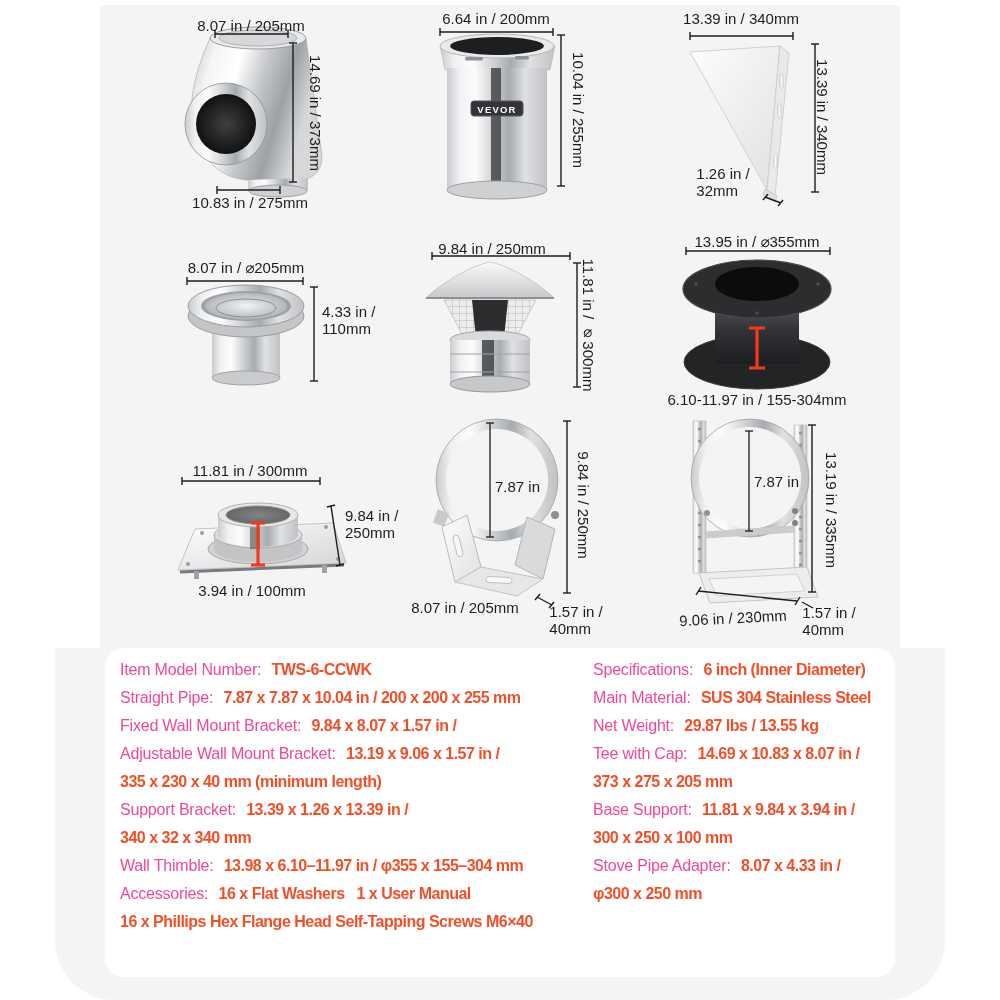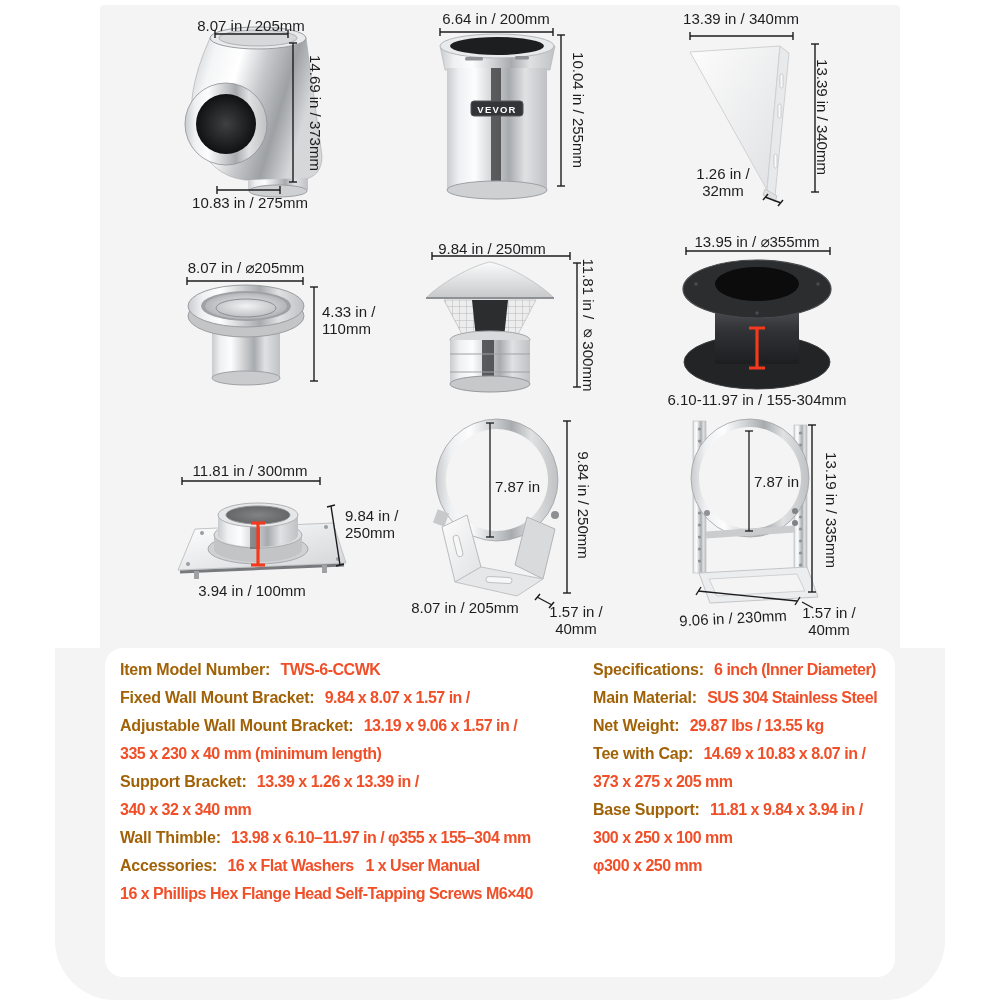--- a/index.html
+++ b/index.html
@@ -8,31 +8,31 @@
   #canvas{position:absolute;inset:0;}
   .panel-top{position:absolute;left:100px;top:5px;width:800px;height:643px;
              background:#f4f4f5;border-radius:4px 4px 0 0;}
   .panel-bottom{position:absolute;left:55px;top:648px;width:890px;height:352px;
                 background:#f4f4f5;border-radius:0 0 60px 60px;}
   .group{position:absolute;}
   .group svg{position:absolute;left:0;top:0;}
   .dim-label{position:absolute;font-size:15px;color:#1d1d1f;white-space:pre;
              transform:translate(-50%,-50%);line-height:1.15;}
   .vlabel{writing-mode:vertical-rl;white-space:pre;}
-  .two-line{white-space:pre-line;text-align:center;}
+  .two-line{white-space:pre-line;}
   .two-line.left{text-align:left;transform:translateY(-50%);}
   .inner-label{transform:translateY(-50%);}
   .tilt{transform:translate(-50%,-50%) rotate(-3deg);}
   .card{position:absolute;left:105px;top:648px;width:790px;height:329px;
         background:#ffffff;border-radius:18px;}
   .spec-col{position:absolute;top:8px;}
   .spec-col.left{left:15px;width:465px;}
   .spec-col.right{left:488px;width:295px;}
   .spec-line{height:28px;line-height:28px;font-size:16px;white-space:pre;}
-  .spec-label{color:#a16207;letter-spacing:-0.2px;margin-right:6px;font-weight:bold;}
+  .spec-label{color:#ec4899;letter-spacing:-0.2px;margin-right:6px;}
   .spec-value{color:#f04f28;font-weight:700;letter-spacing:-0.5px;}
 </style>
 </head>
 <body>
 
 <svg width="0" height="0" style="position:absolute">
   <defs>
     <linearGradient id="metalH" x1="0" y1="0" x2="1" y2="0">
       <stop offset="0" stop-color="#c9cbce"></stop>
         <stop offset="0.12" stop-color="#eef0f1"></stop>
@@ -336,33 +336,35 @@
     <div class="dim-label inner-label" style="left:99px;top:67px">7.87 in</div>
     <div class="dim-label vlabel" style="left:176px;top:95px">13.19 in / 335mm</div>
     <div class="dim-label tilt" style="left:78px;top:203px">9.06 in / 230mm</div>
     <div class="dim-label two-line" style="left:174px;top:206px;transform:translate(-50%,-50%)">1.57 in /
 40mm</div>
   </div>
 
   <div class="card">
     <div class="spec-col left">
         <div class="spec-line"><span class="spec-label">Item Model Number: </span><span class="spec-value">TWS-6-CCWK</span></div>
+        <div class="spec-line"><span class="spec-label">Straight Pipe: </span><span class="spec-value">7.87 x 7.87 x 10.04 in / 200 x 200 x 255 mm</span></div>
         <div class="spec-line"><span class="spec-label">Fixed Wall Mount Bracket: </span><span class="spec-value">9.84 x 8.07 x 1.57 in /</span></div>
         <div class="spec-line"><span class="spec-label">Adjustable Wall Mount Bracket: </span><span class="spec-value">13.19 x 9.06 x 1.57 in /</span></div>
         <div class="spec-line"><span class="spec-value">335 x 230 x 40 mm (minimum length)</span></div>
         <div class="spec-line"><span class="spec-label">Support Bracket: </span><span class="spec-value">13.39 x 1.26 x 13.39 in /</span></div>
         <div class="spec-line"><span class="spec-value">340 x 32 x 340 mm</span></div>
         <div class="spec-line"><span class="spec-label">Wall Thimble: </span><span class="spec-value">13.98 x 6.10–11.97 in / φ355 x 155–304 mm</span></div>
         <div class="spec-line"><span class="spec-label">Accessories: </span><span class="spec-value">16 x Flat Washers   1 x User Manual</span></div>
         <div class="spec-line"><span class="spec-value">16 x Phillips Hex Flange Head Self-Tapping Screws M6×40</span></div>
       </div>
     <div class="spec-col right">
         <div class="spec-line"><span class="spec-label">Specifications: </span><span class="spec-value">6 inch (Inner Diameter)</span></div>
         <div class="spec-line"><span class="spec-label">Main Material: </span><span class="spec-value">SUS 304 Stainless Steel</span></div>
         <div class="spec-line"><span class="spec-label">Net Weight: </span><span class="spec-value">29.87 lbs / 13.55 kg</span></div>
         <div class="spec-line"><span class="spec-label">Tee with Cap: </span><span class="spec-value">14.69 x 10.83 x 8.07 in /</span></div>
         <div class="spec-line"><span class="spec-value">373 x 275 x 205 mm</span></div>
         <div class="spec-line"><span class="spec-label">Base Support: </span><span class="spec-value">11.81 x 9.84 x 3.94 in /</span></div>
         <div class="spec-line"><span class="spec-value">300 x 250 x 100 mm</span></div>
+        <div class="spec-line"><span class="spec-label">Stove Pipe Adapter: </span><span class="spec-value">8.07 x 4.33 in /</span></div>
         <div class="spec-line"><span class="spec-value">φ300 x 250 mm</span></div>
       </div>
   </div>
 </div>
 
 </body></html>

